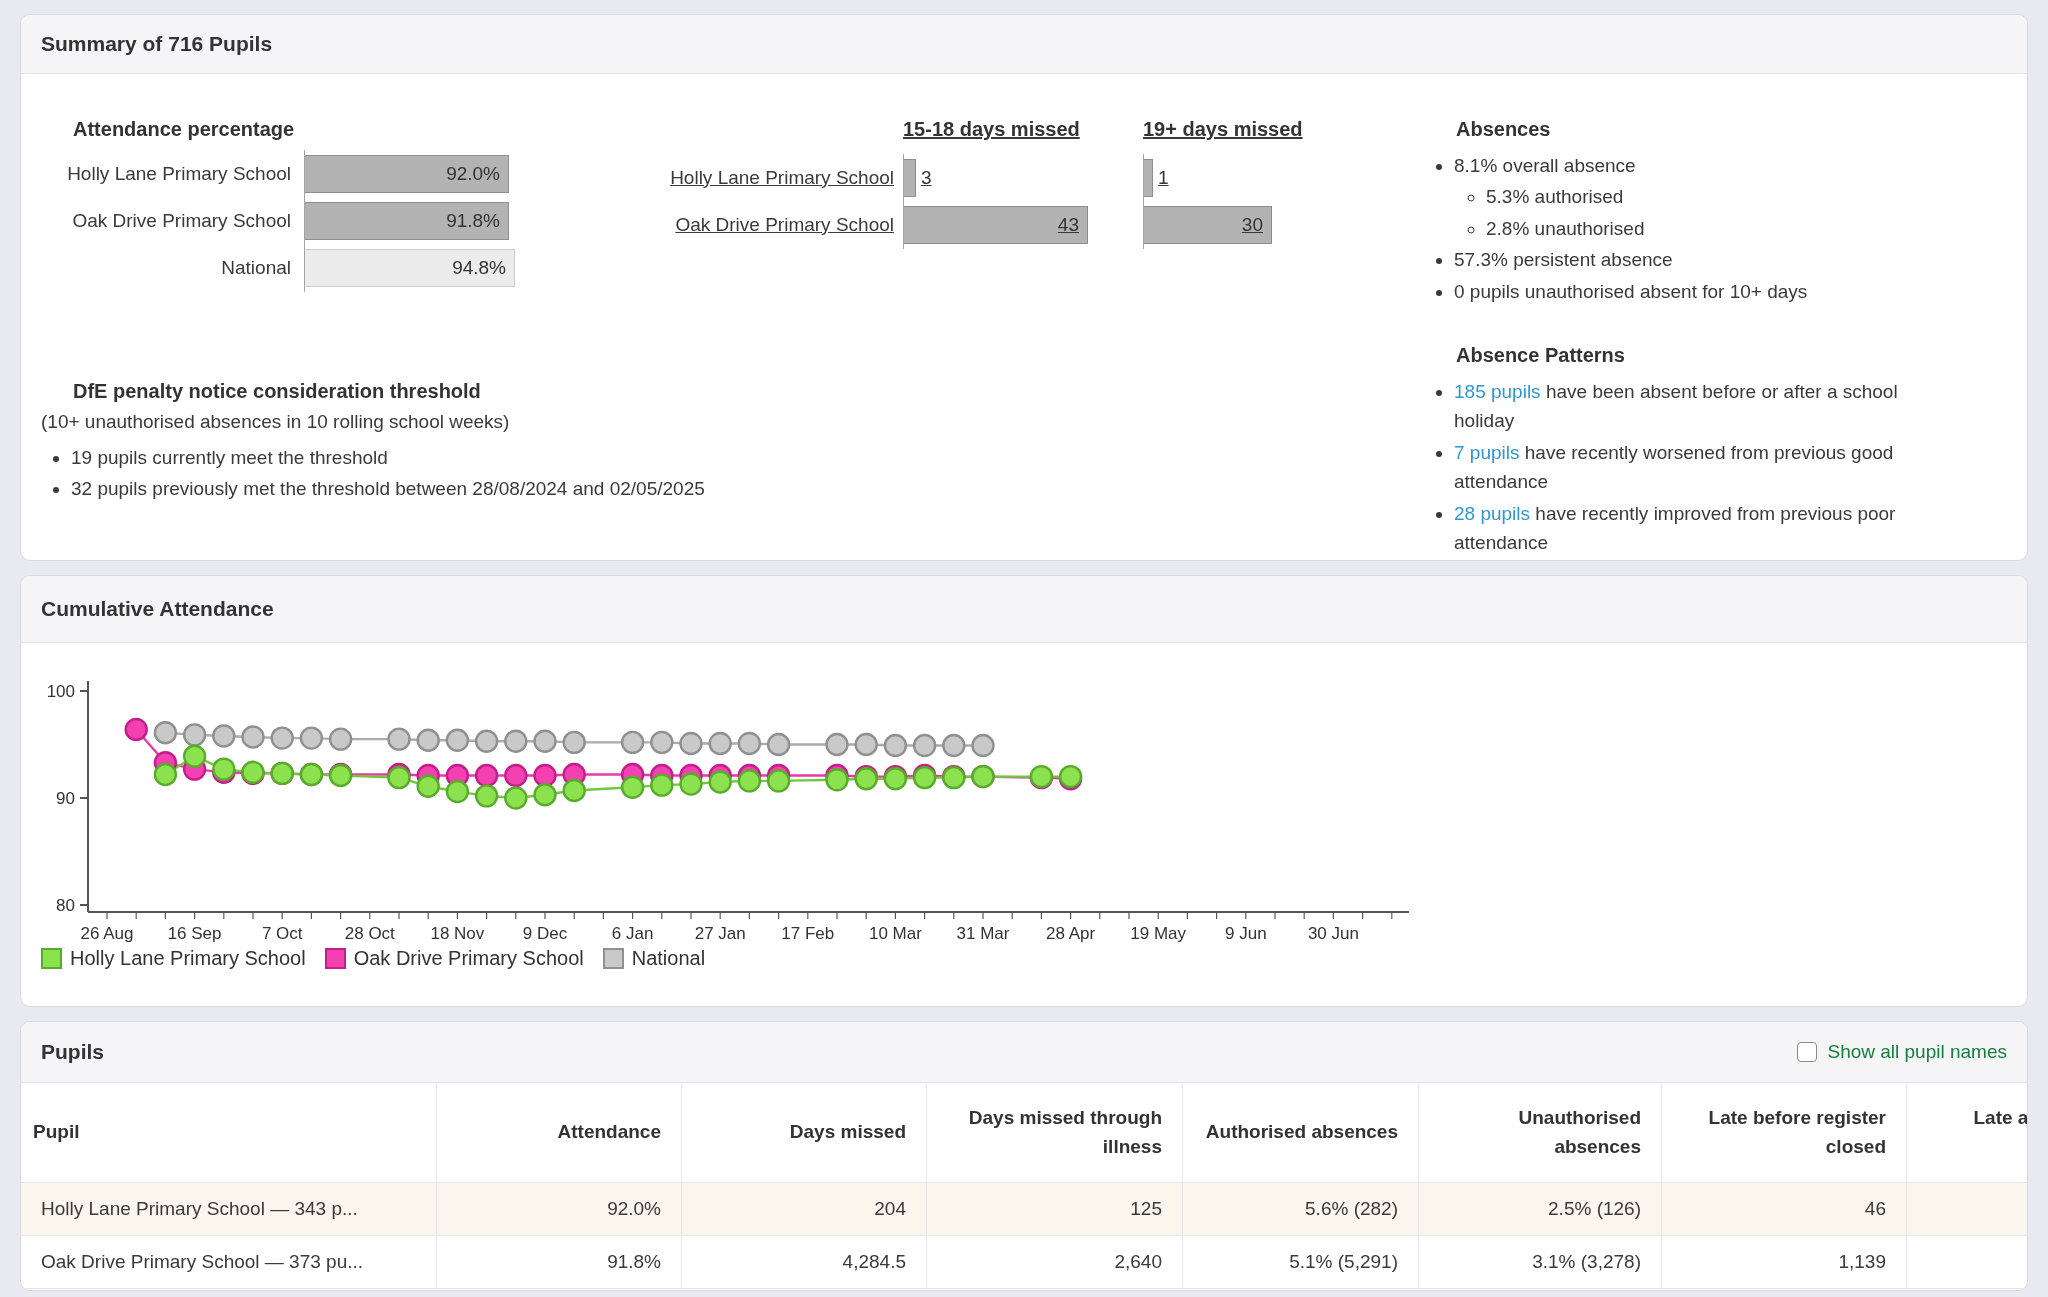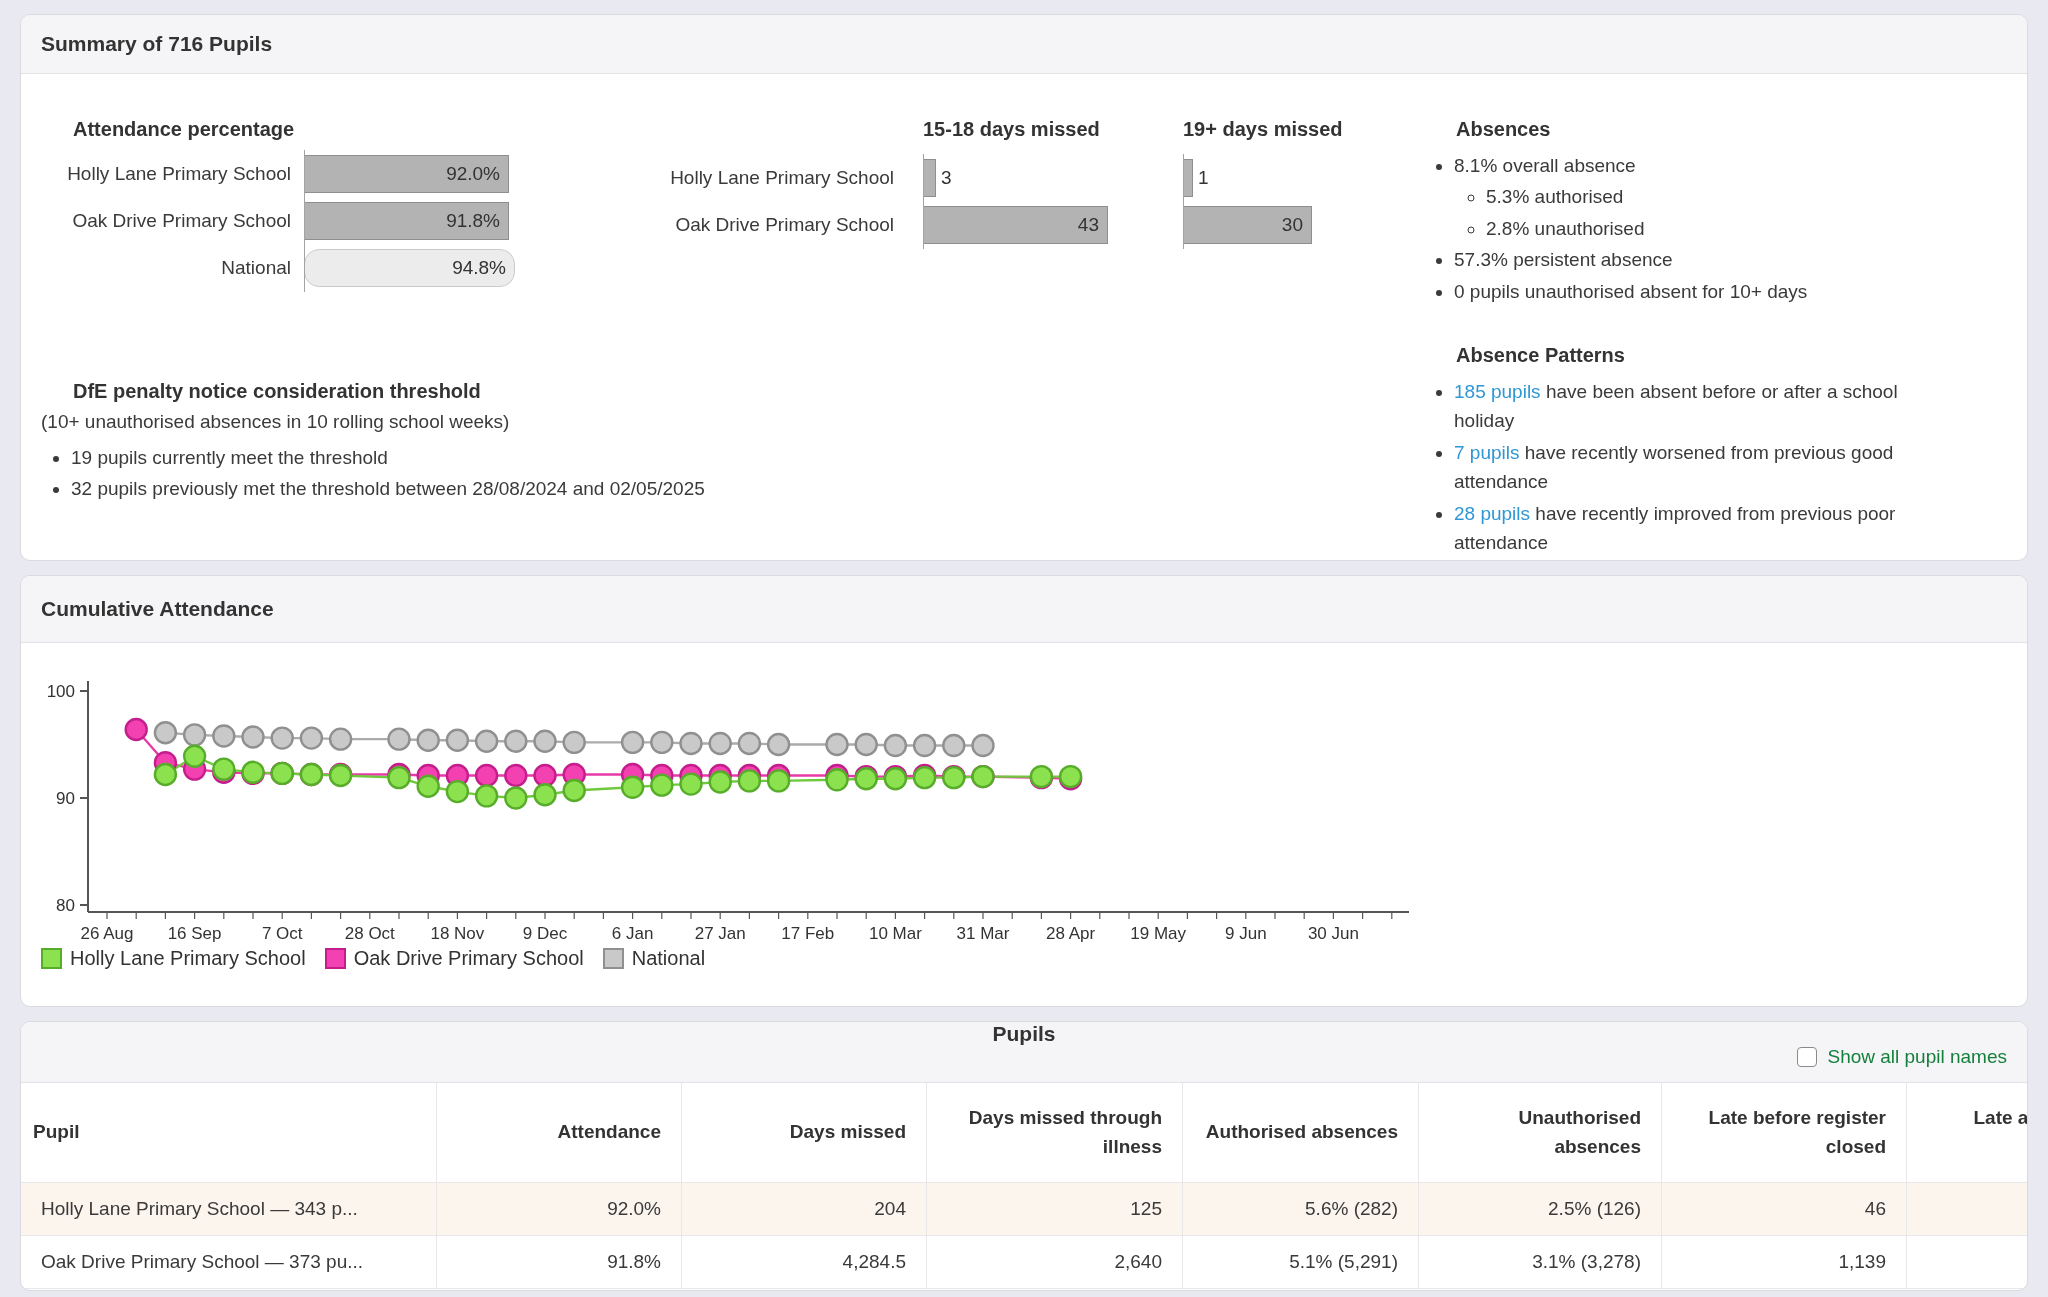--- a/index.html
+++ b/index.html
@@ -38,21 +38,21 @@
   }
   .hbar {
     height:38px; box-sizing:border-box; border:1px solid #8e8e8e; background:#b3b3b3;
     display:flex; align-items:center; justify-content:flex-end;
     padding-right:8px; font-size:19px; color:#333;
   }
   .hbar.national { background:#ececec; border-color:#cbcbcb; }
   .bar-outside-value { margin-left:5px; font-size:19px; color:#333; }
 
   .days-block { position:absolute; left:598px; top:44px; }
-  .days-grid { display:grid; grid-template-columns:280px 236px 300px; column-gap:24px; }
+  .days-grid { display:grid; grid-template-columns:280px 236px 300px; column-gap:4px;text-decoration:underline; }
   .days-head { font-weight:bold; font-size:20px; color:#333; height:36px; }
   .days-label { font-size:19px; text-align:right; padding-right:5px; height:47px; display:flex; align-items:center; justify-content:flex-end; white-space:nowrap; }
   .days-cell { height:47px; display:flex; align-items:center; }
 
   .abs-block { position:absolute; left:1403px; top:44px; width:560px; }
   .abs-block ul, .dfe-block ul, .pat-block ul { margin:10px 0 0 0; padding-left:30px; font-size:19px; line-height:1.55; }
   .abs-block ul ul { margin:0; padding-left:32px; list-style:circle; }
   .abs-block li, .dfe-block li, .pat-block li { margin:2px 0; }
 
   .dfe-block { position:absolute; left:20px; top:306px; width:900px; }
@@ -65,21 +65,21 @@
   #panel-chart { top:575px; height:430px; }
   #panel-chart .panel-header { height:66px; }
   .chart-body { position:absolute; top:67px; left:0; right:0; bottom:0; }
   .chart-svg { display:block; }
   .legend { display:flex; align-items:center; padding-left:20px; margin-top:4px; font-size:20px; color:#333; }
   .legend-item { display:flex; align-items:center; margin-right:19px; }
   .legend-swatch { width:21px; height:21px; box-sizing:border-box; border:2px solid; margin-right:8px; }
 
   
   #panel-pupils { top:1021px; height:268px; }
-  #panel-pupils .panel-header { height:60px;flex-direction:column; }
+  #panel-pupils .panel-header { height:60px; }
   .checkbox-group { margin-left:auto; display:flex; align-items:center; font-size:19px; color:#15803d; }
   .cb {
     width:20px; height:20px; box-sizing:border-box; border:1.5px solid #8a8a8a; border-radius:4px;
     background:#fff; margin-right:10px; display:inline-block;
   }
   .pupils-table { position:absolute; top:61px; left:0; right:0; border-collapse:collapse; table-layout:fixed; width:2006px; font-size:19px; }
   .pupils-table th {
     font-weight:bold; color:#333; height:99px; vertical-align:middle;
     border-bottom:1px solid #e7e7ea; border-right:1px solid #e7e7ea;
     text-align:right; padding:0 20px; line-height:1.5;
@@ -118,21 +118,21 @@
             <div class="att-label">Oak Drive Primary School</div>
             <div class="bar-wrap">
               <div class="hbar" style="width: 205px;">
                 <span>91.8%</span>
               </div>
             </div>
           </div>
           <div class="att-row">
             <div class="att-label">National</div>
             <div class="bar-wrap">
-              <div class="hbar national" style="width: 211px; border-radius: 15px;">
+              <div class="hbar national" style="width: 211px;">
                 <span>94.8%</span>
               </div>
             </div>
           </div>
         </div>
     </div>
 
     <div class="days-block">
       <div class="days-grid" id="days-grid">
         <div class="days-head"></div>

